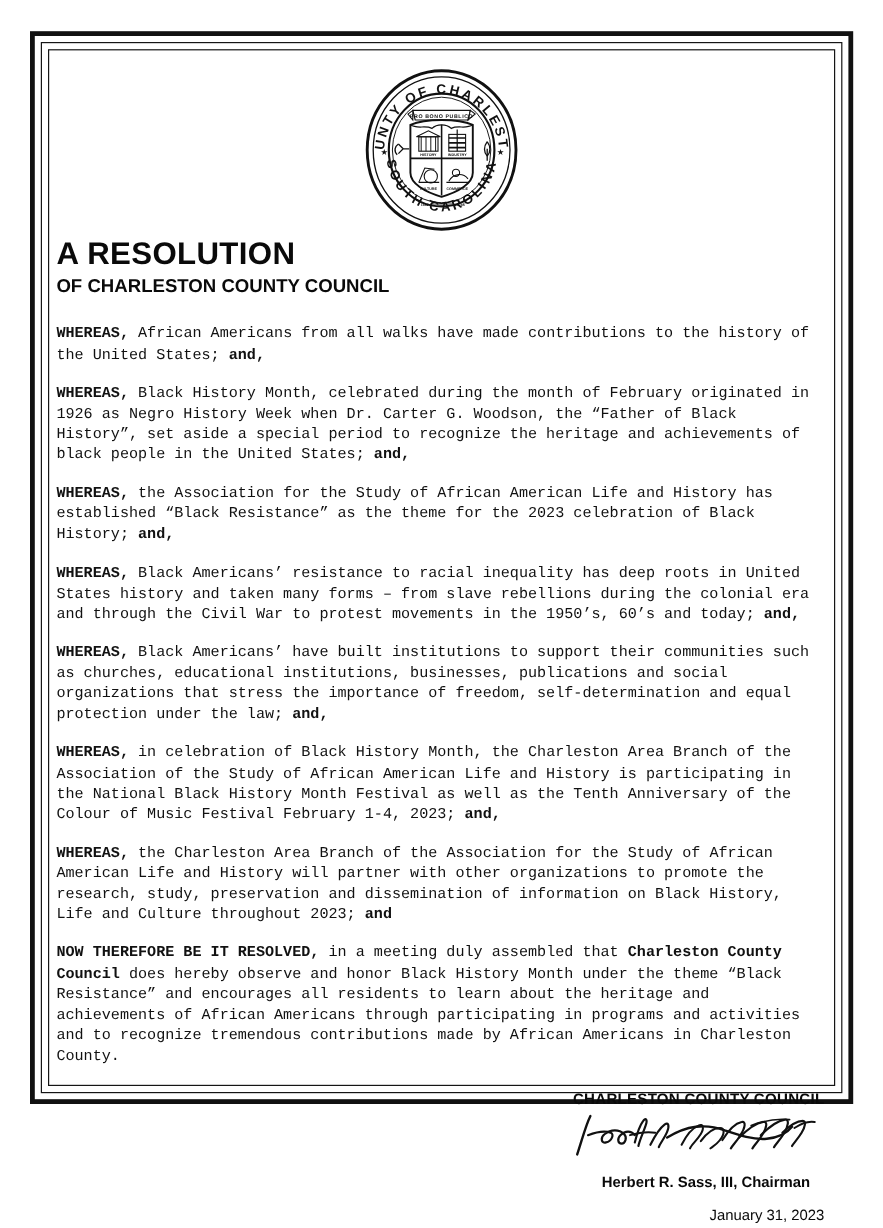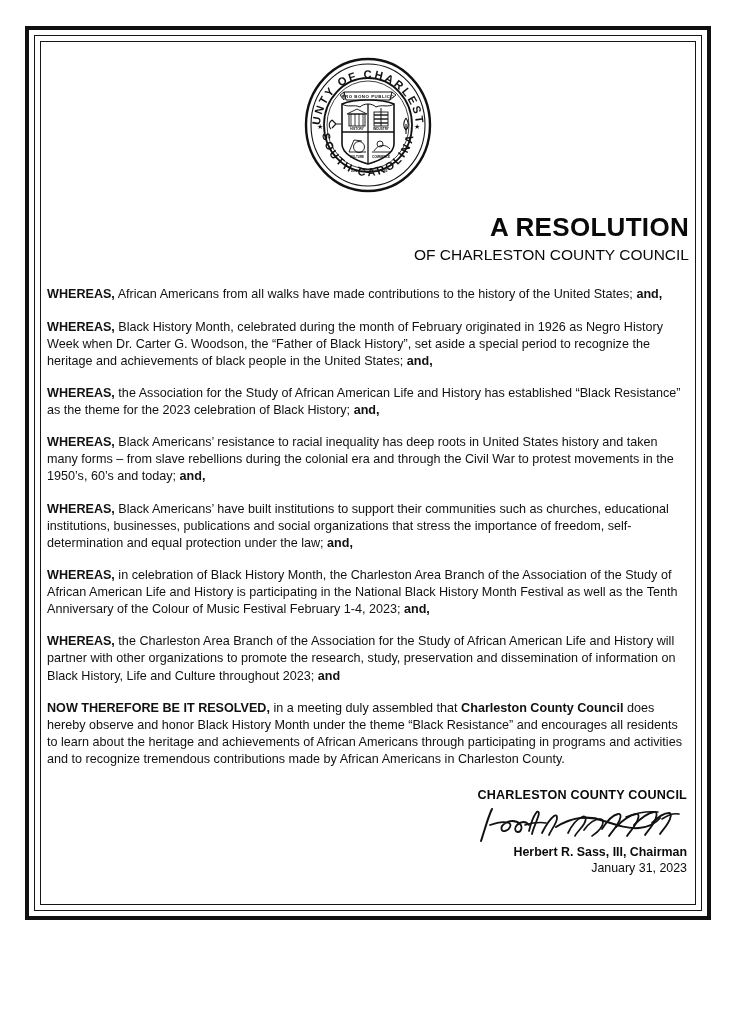--- a/index.html
+++ b/index.html
@@ -69,46 +69,47 @@
     margin-top: 6px;
   }
   .seal {
     width: 132px;
     height: 143px;
     display: block;
   }
 
   
   .title-block {
-    text-align: right;
-    margin-top: 18px;
+    text-align: left;
+    margin-top: 2px;
   }
   .doc-title {
     font-size: 26px;
     font-weight: bold;
     letter-spacing: 0.3px;
     line-height: 1.1;
     margin: 0 0 3px 0;
   }
   .doc-subtitle {
     font-size: 15.5px;
-    font-weight: normal;
+    font-weight: bold;
     line-height: 1.28;
     margin: 0;
   }
   .doc-subtitle2 {
     font-size: 16.5px;
     font-weight: bold;
     line-height: 1.3;
     margin: 1px 0 0 0;
   }
 
   
   .clauses {
     margin-top: 22px;
+    font-family: Liberation Mono, monospace;
   }
   .clause {
     font-size: 12.6px;
     line-height: 1.36;
     text-align: left;
     margin: 0 0 15px 0;
     color: #111;
   }
   .clause:last-child { margin-bottom: 0; }
   .clause b { font-weight: bold; }
@@ -130,21 +131,21 @@
   }
   .sig-svg {
     display: block;
     margin-left: auto;
     margin-top: 1px;
     margin-right: -4px;
   }
   .sig-name {
     font-size: 12.4px;
     font-weight: bold;
-    margin: 0;
+    margin: 12px;
     line-height: 1.25;
   }
   .sig-date {
     font-size: 12.4px;
     font-weight: normal;
     margin: 0;
     line-height: 1.25;
   }
 </style>
 </head>

